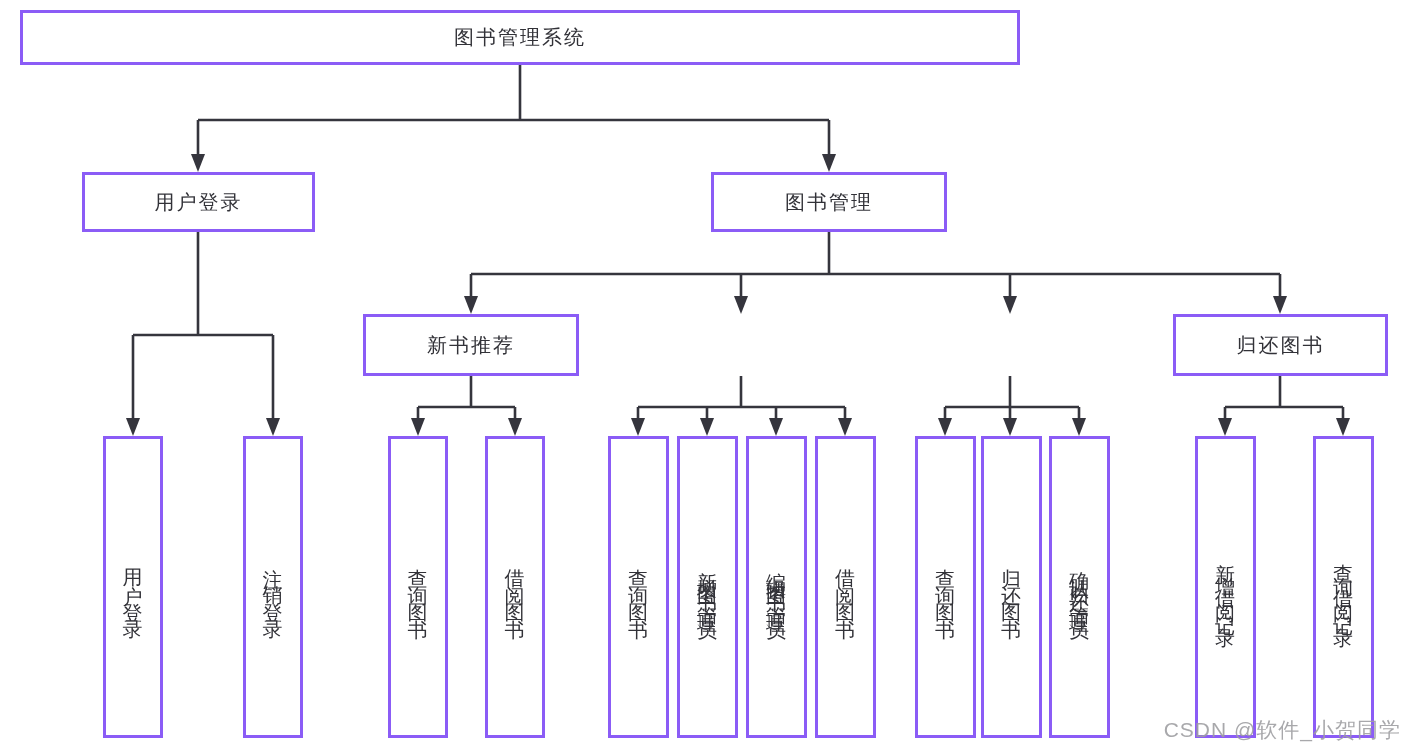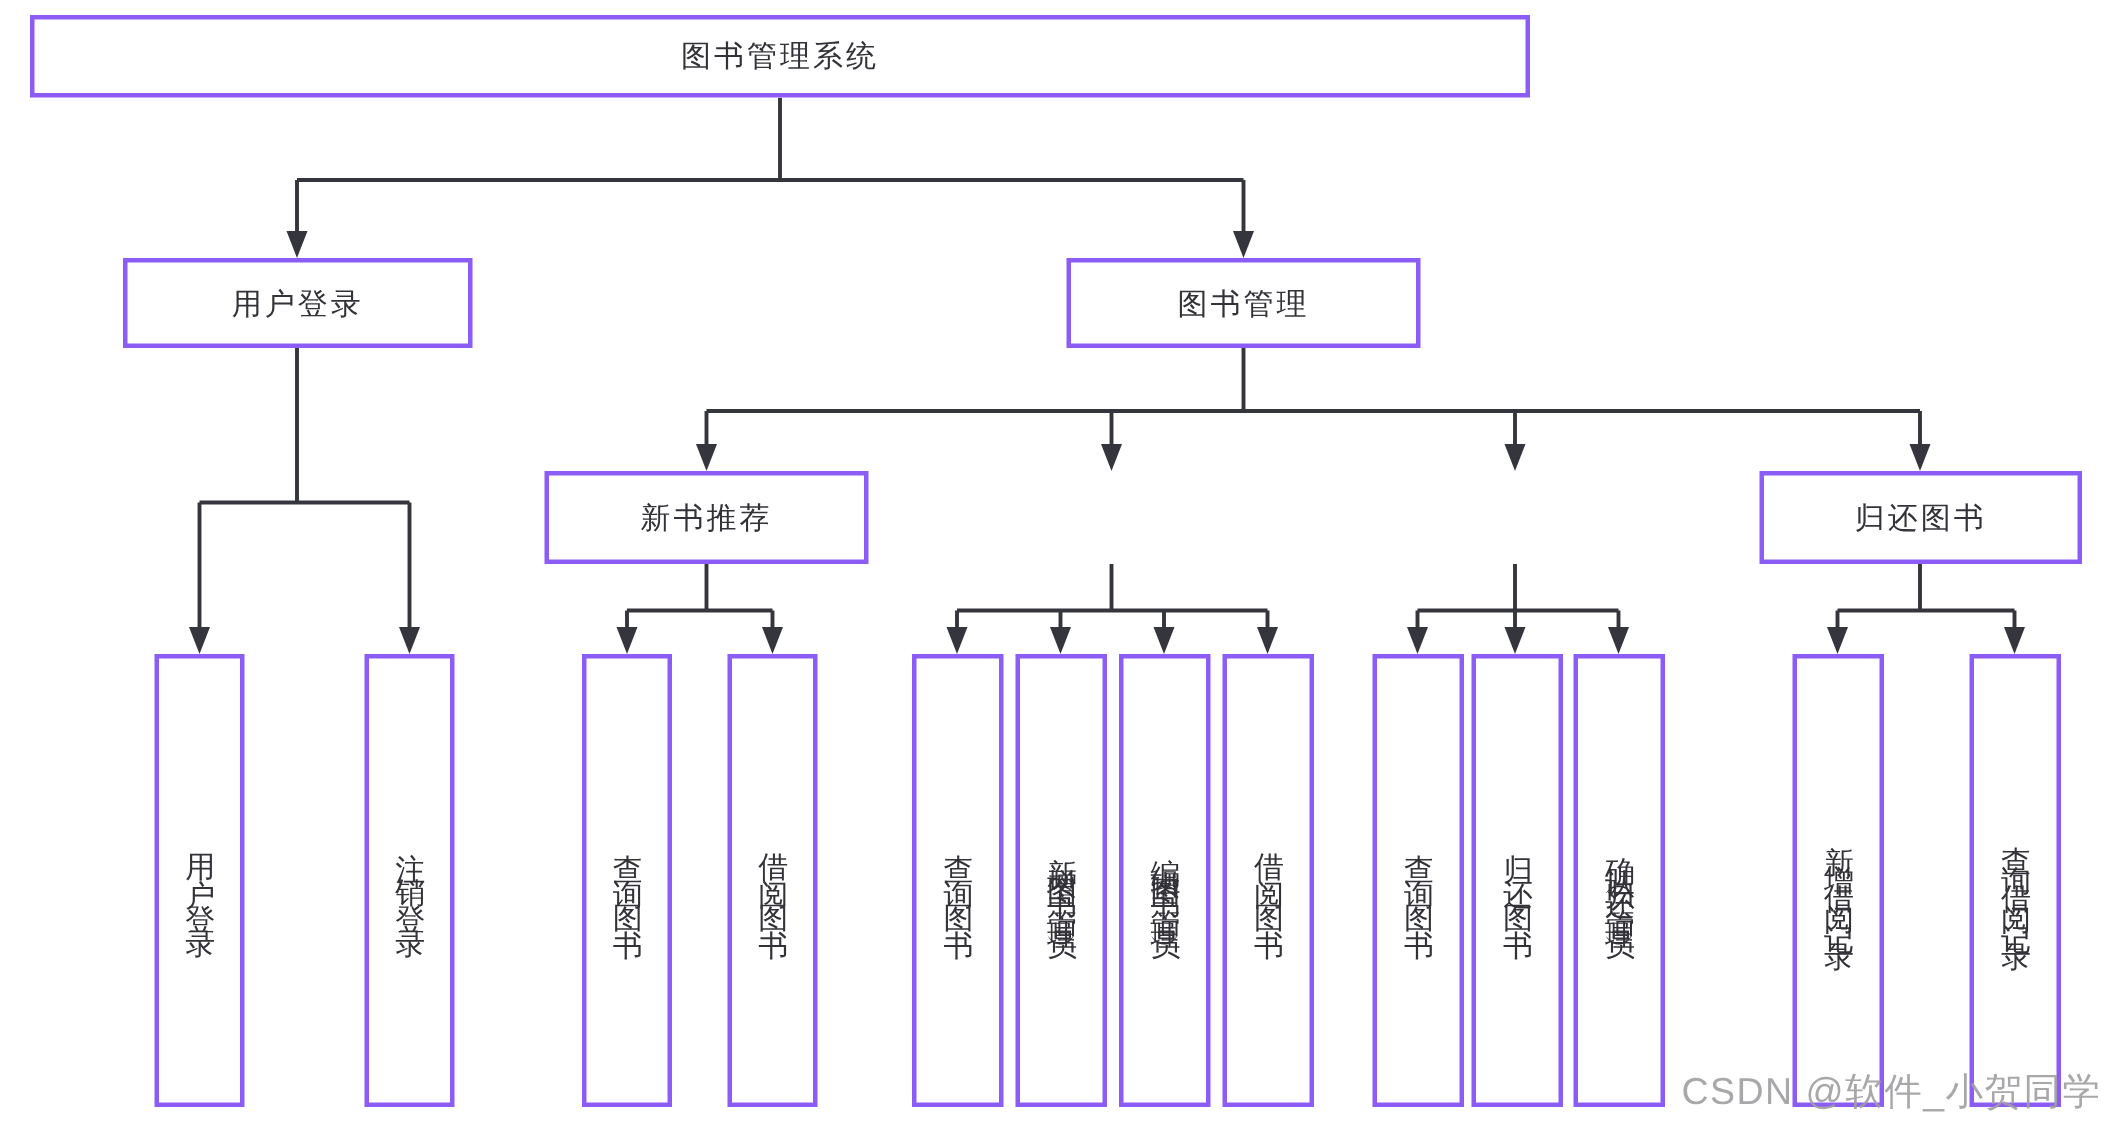--- a/index.html
+++ b/index.html
@@ -40,21 +40,21 @@
     line-height: 1;
   }
   .sp4 span { letter-spacing: 17px; }
   .sp6 span { letter-spacing: 13px; }
   .sp9 span { letter-spacing: 7px; }
 
   .watermark {
     position: absolute;
     right: 4px;
     bottom: 3px;
-    font-size: 25px;
+    font-size: 21px;
     color: rgba(158, 158, 162, 0.9);
     letter-spacing: 1px;
     white-space: nowrap;
     text-align: center;
   }
 </style>
 </head>
 <body>
 
 <div class="canvas">

